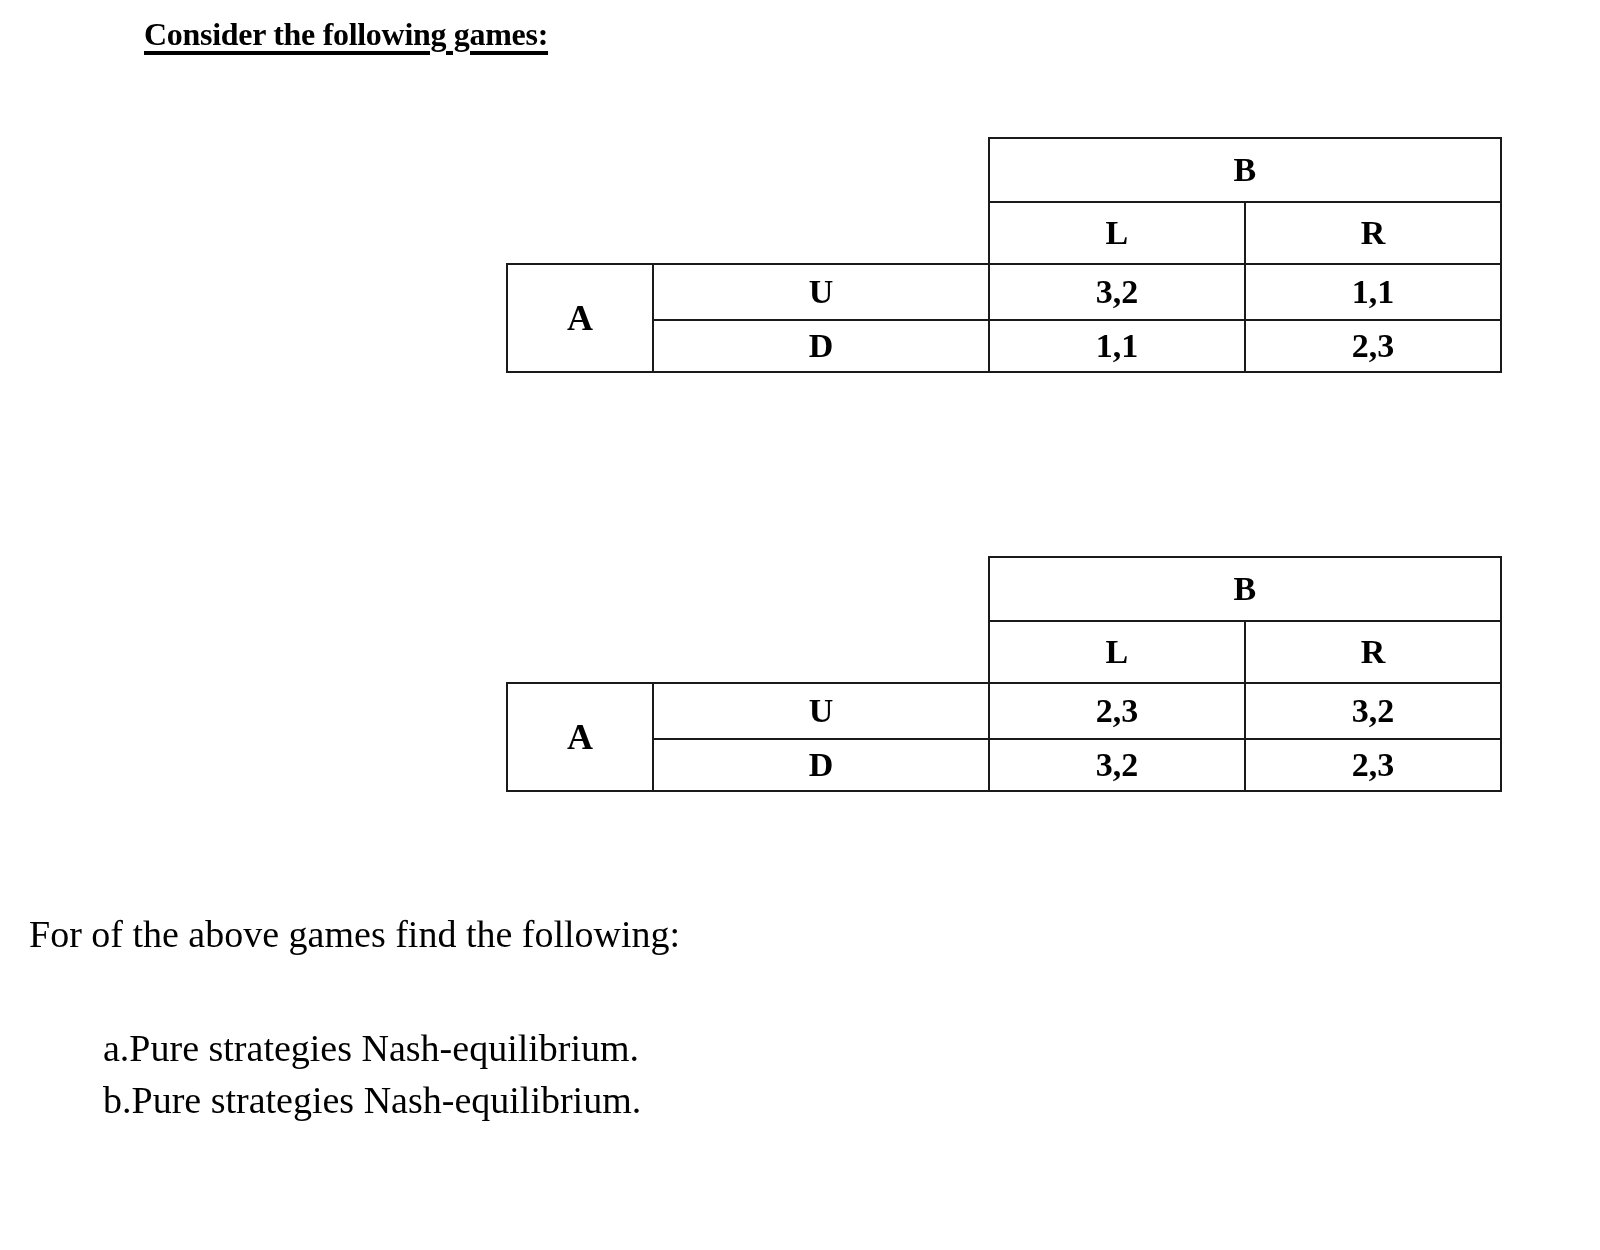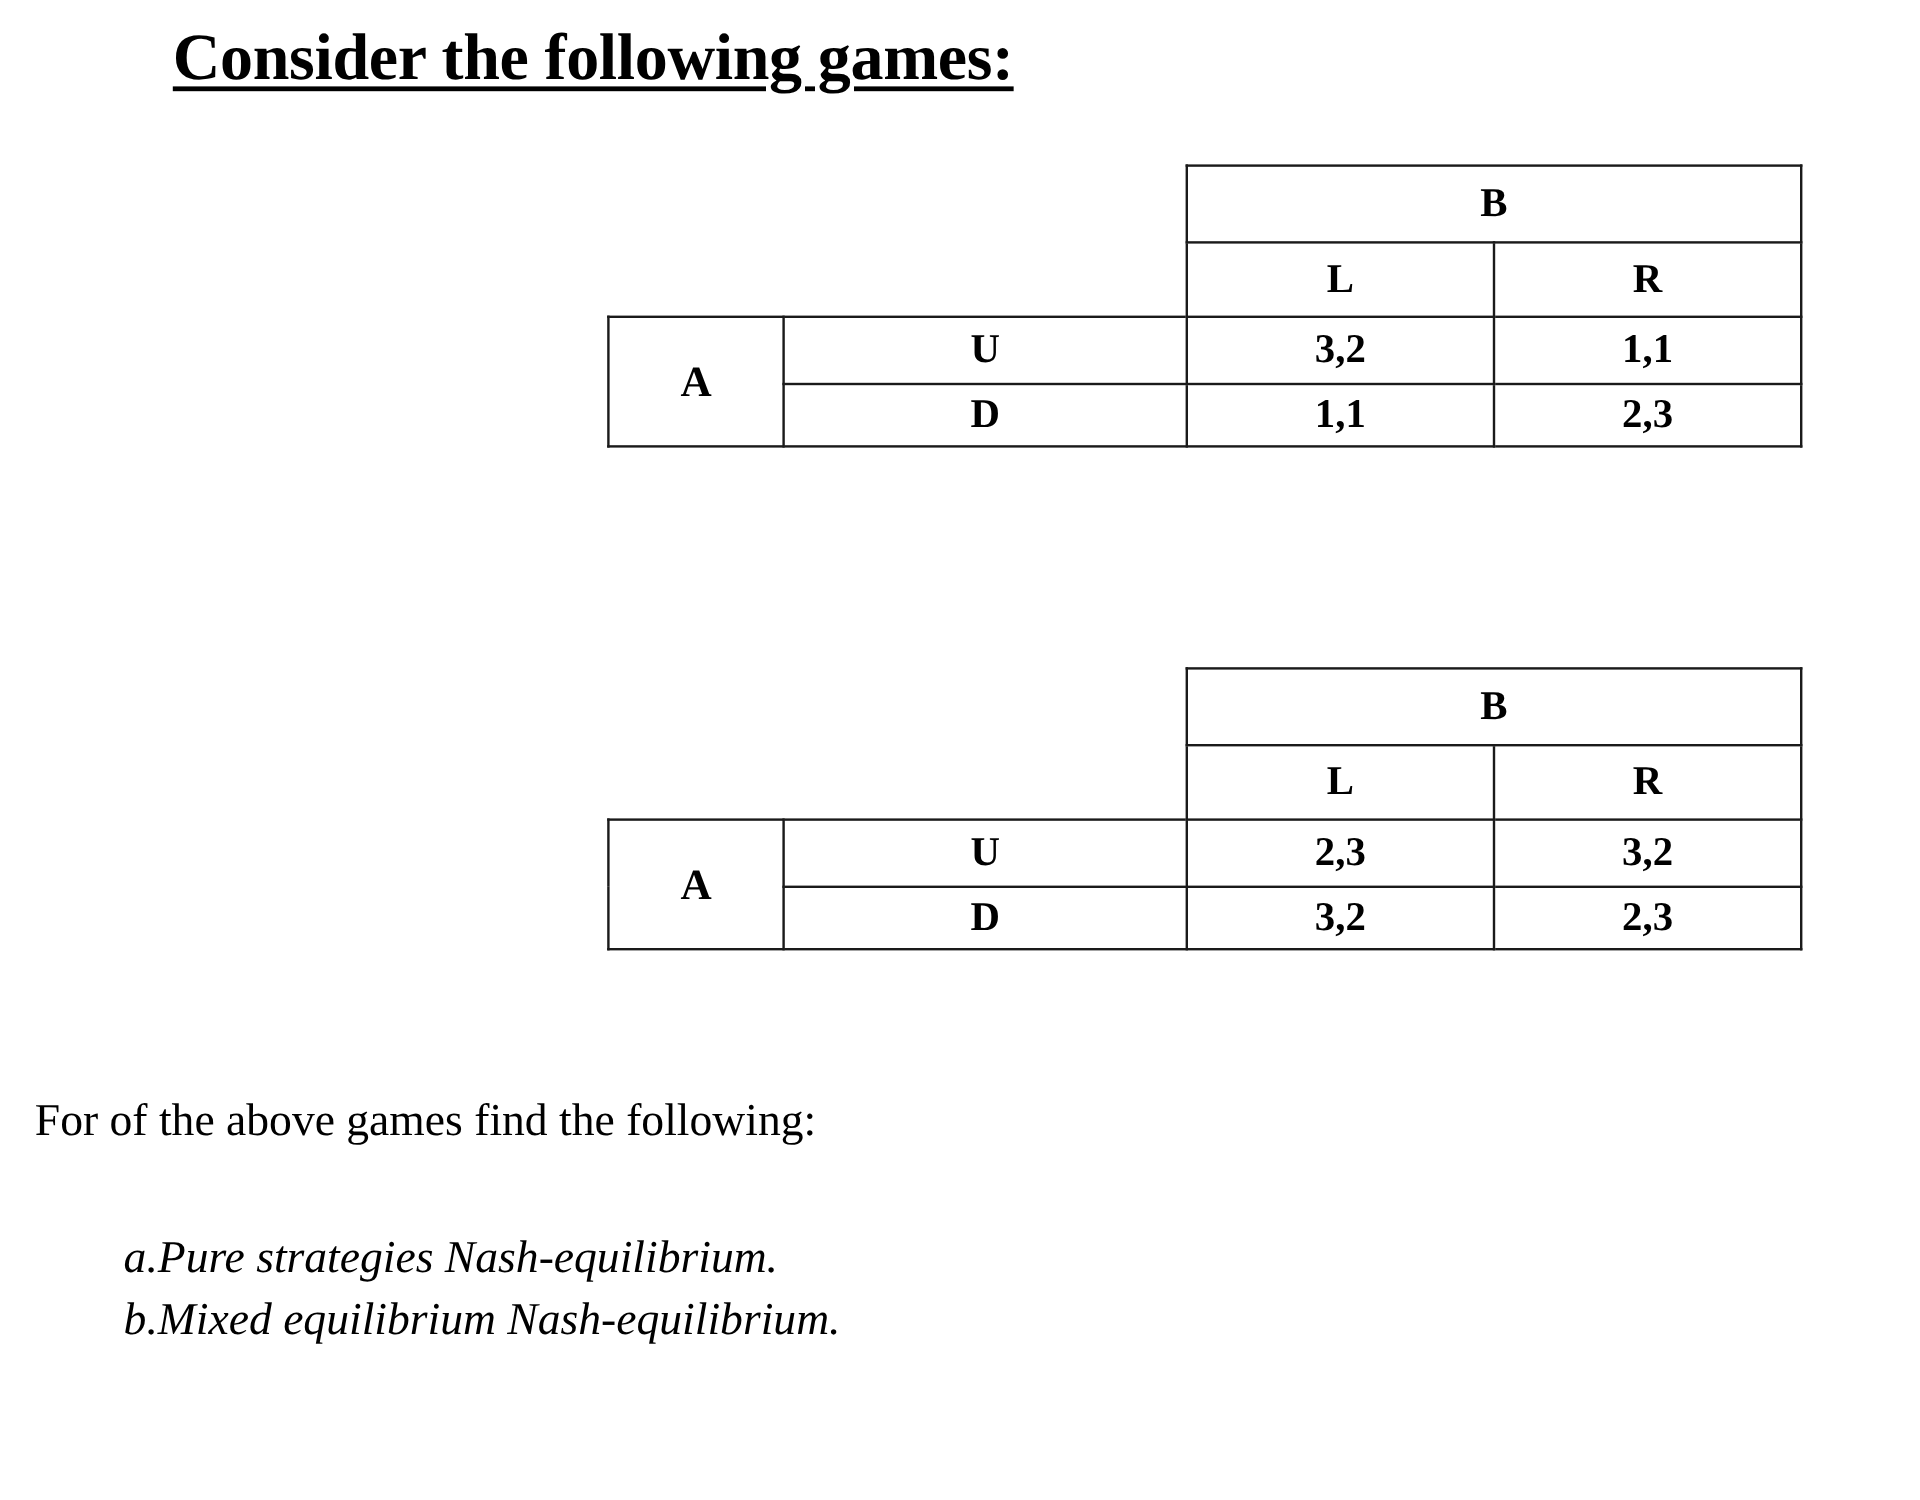--- a/index.html
+++ b/index.html
@@ -14,21 +14,21 @@
     font-family: "Liberation Serif", "DejaVu Serif", serif;
     color: #000000;
     overflow: hidden;
   }
 
   
   .page-title {
     position: absolute;
     left: 144px;
     top: 16px;
-    font-size: 55px;
+    font-size: 32px;
     font-weight: bold;
     letter-spacing: -0.3px;
     text-decoration: underline;
     text-underline-offset: 6px;
     text-decoration-thickness: 4px;
     white-space: nowrap;
   }
 
   
   .matrix {
@@ -75,21 +75,20 @@
   }
   .task-list {
     position: absolute;
     left: 103px;
     top: 1022px;
     font-size: 38px;
     line-height: 52px;
   }
   .task-list .task-item {
     white-space: nowrap;
-    font-style: italic;
   }
 </style>
 </head>
 <body>
 
 <div class="page-title">Consider the following games:</div>
 
 <table class="matrix" id="matrix-1">
   <tbody>
     <tr class="r-head">
@@ -141,14 +140,14 @@
       <td class="col-pay">3,2</td>
       <td class="col-pay">2,3</td>
     </tr>
   </tbody>
 </table>
 
 <div class="prompt-line">For of the above games find the following:</div>
 
 <div class="task-list">
   <div class="task-item">a.Pure strategies Nash-equilibrium.</div>
-  <div class="task-item">b.Mixed equilibrium Nash-equilibrium.</div>
+  <div class="task-item">b.Pure strategies Nash-equilibrium.</div>
 </div>
 
 </body></html>

